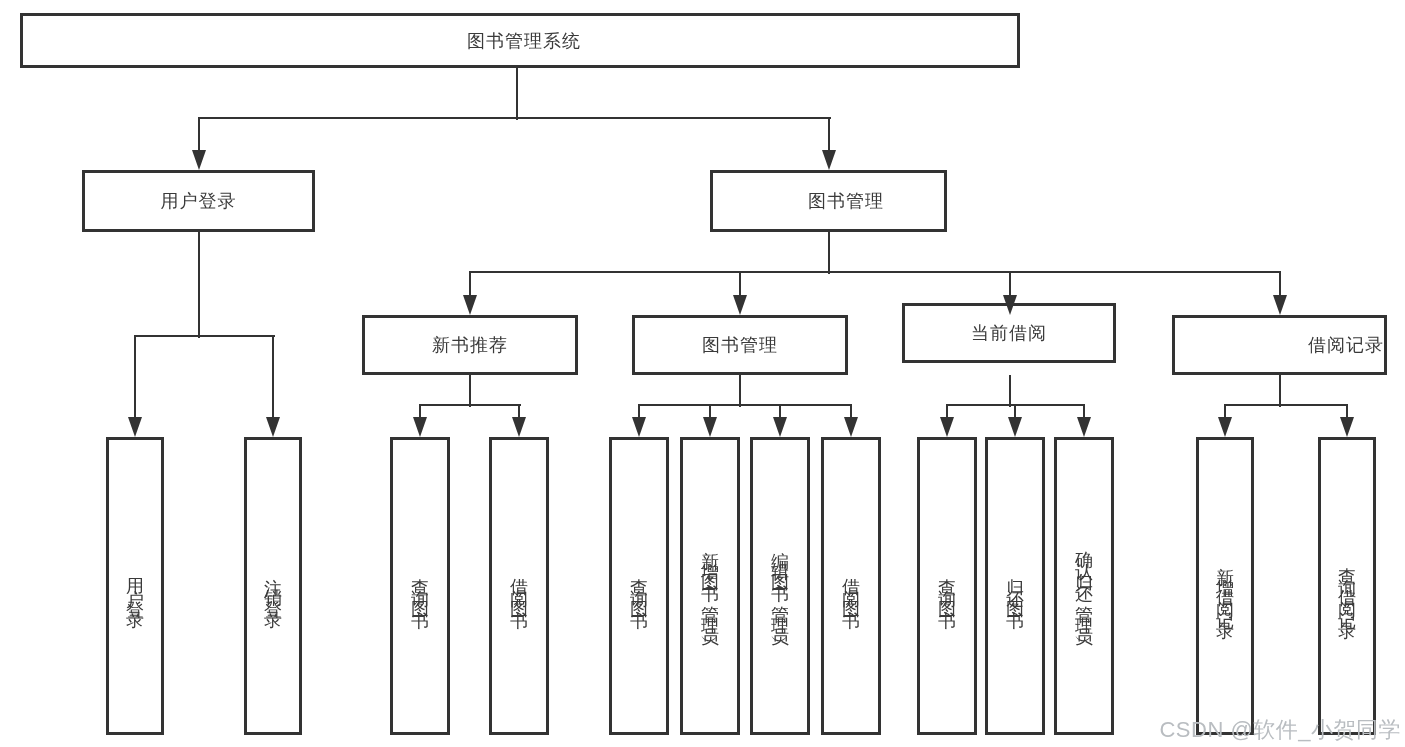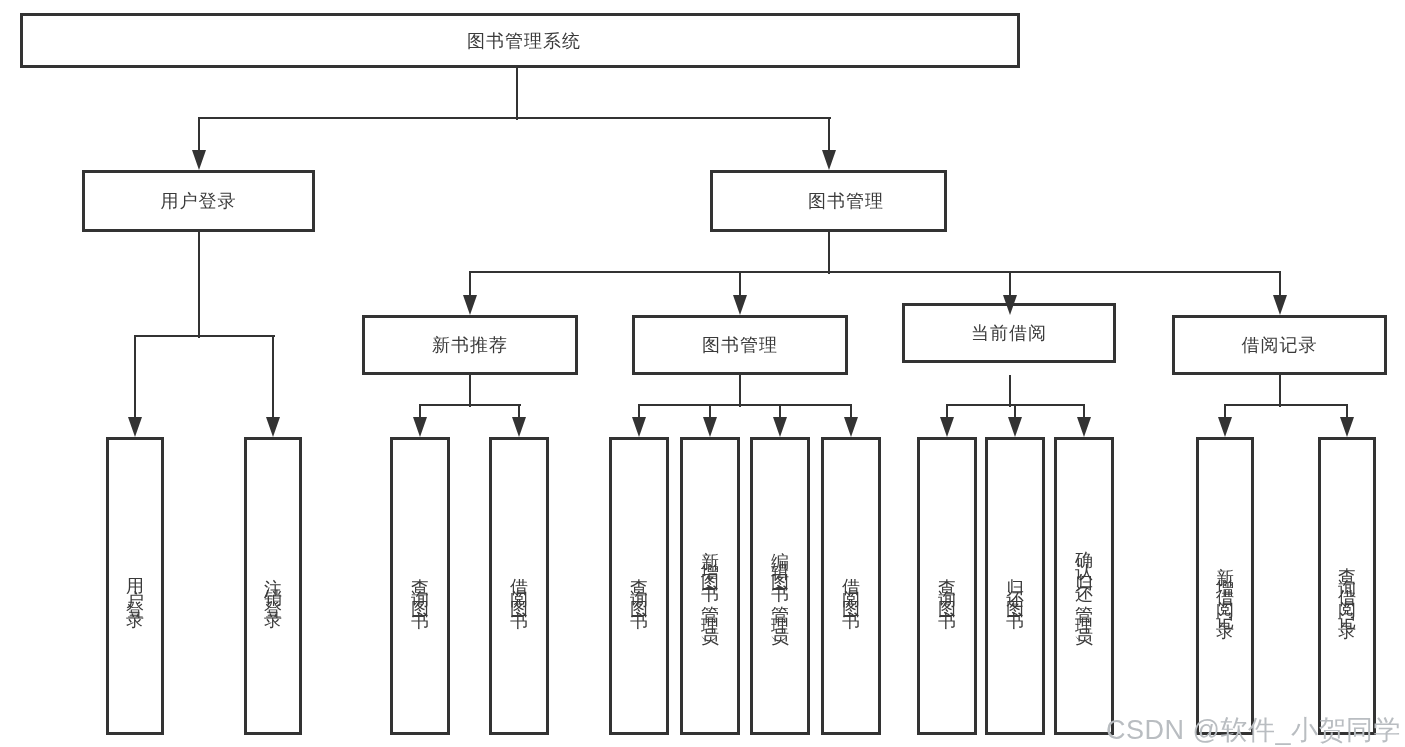--- a/index.html
+++ b/index.html
@@ -19,21 +19,21 @@
     font-size:18px;letter-spacing:11px;line-height:1;white-space:nowrap;
   }
   .vl{position:absolute;width:2px;background:#333333;}
   .hl{position:absolute;height:2px;background:#333333;}
   .arr{
     position:absolute;width:0;height:0;
     border-left:7px solid transparent;border-right:7px solid transparent;
     border-top:20px solid #333333;
   }
   #watermark{
-    position:absolute;top:717px;right:4px;font-size:27px;line-height:26px;
+    position:absolute;top:717px;right:4px;font-size:22px;line-height:26px;
     color:#b9bdc1;z-index:10;white-space:nowrap;letter-spacing:0.5px;
   }
 </style>
 </head>
 <body>
 
 <div id="canvas">
 
   <div class="box" style="left:20px;top:13px;width:1000px;height:55px;padding-left:8px;">
     <span class="lbl">图书管理系统</span>
@@ -48,21 +48,21 @@
 
   <div class="box" style="left:362px;top:315px;width:216px;height:60px;">
     <span class="lbl">新书推荐</span>
   </div>
   <div class="box" style="left:632px;top:315px;width:216px;height:60px;">
     <span class="lbl">图书管理</span>
   </div>
   <div class="box" style="left:902px;top:303px;width:214px;height:60px;">
     <span class="lbl">当前借阅</span>
   </div>
-  <div class="box" style="left:1172px;top:315px;width:215px;height:60px;">
+  <div class="box" style="left:1172px;top:315px;width:215px;height:60px;justify-content:flex-end;">
     <span class="lbl">借阅记录</span>
   </div>
 
   <div class="box leaf" style="left:106px;top:437px;width:58px;height:298px;">
     <span class="lbl">用户登录</span>
   </div>
   <div class="box leaf" style="left:244px;top:437px;width:58px;height:298px;">
     <span class="lbl">注销登录</span>
   </div>
 

